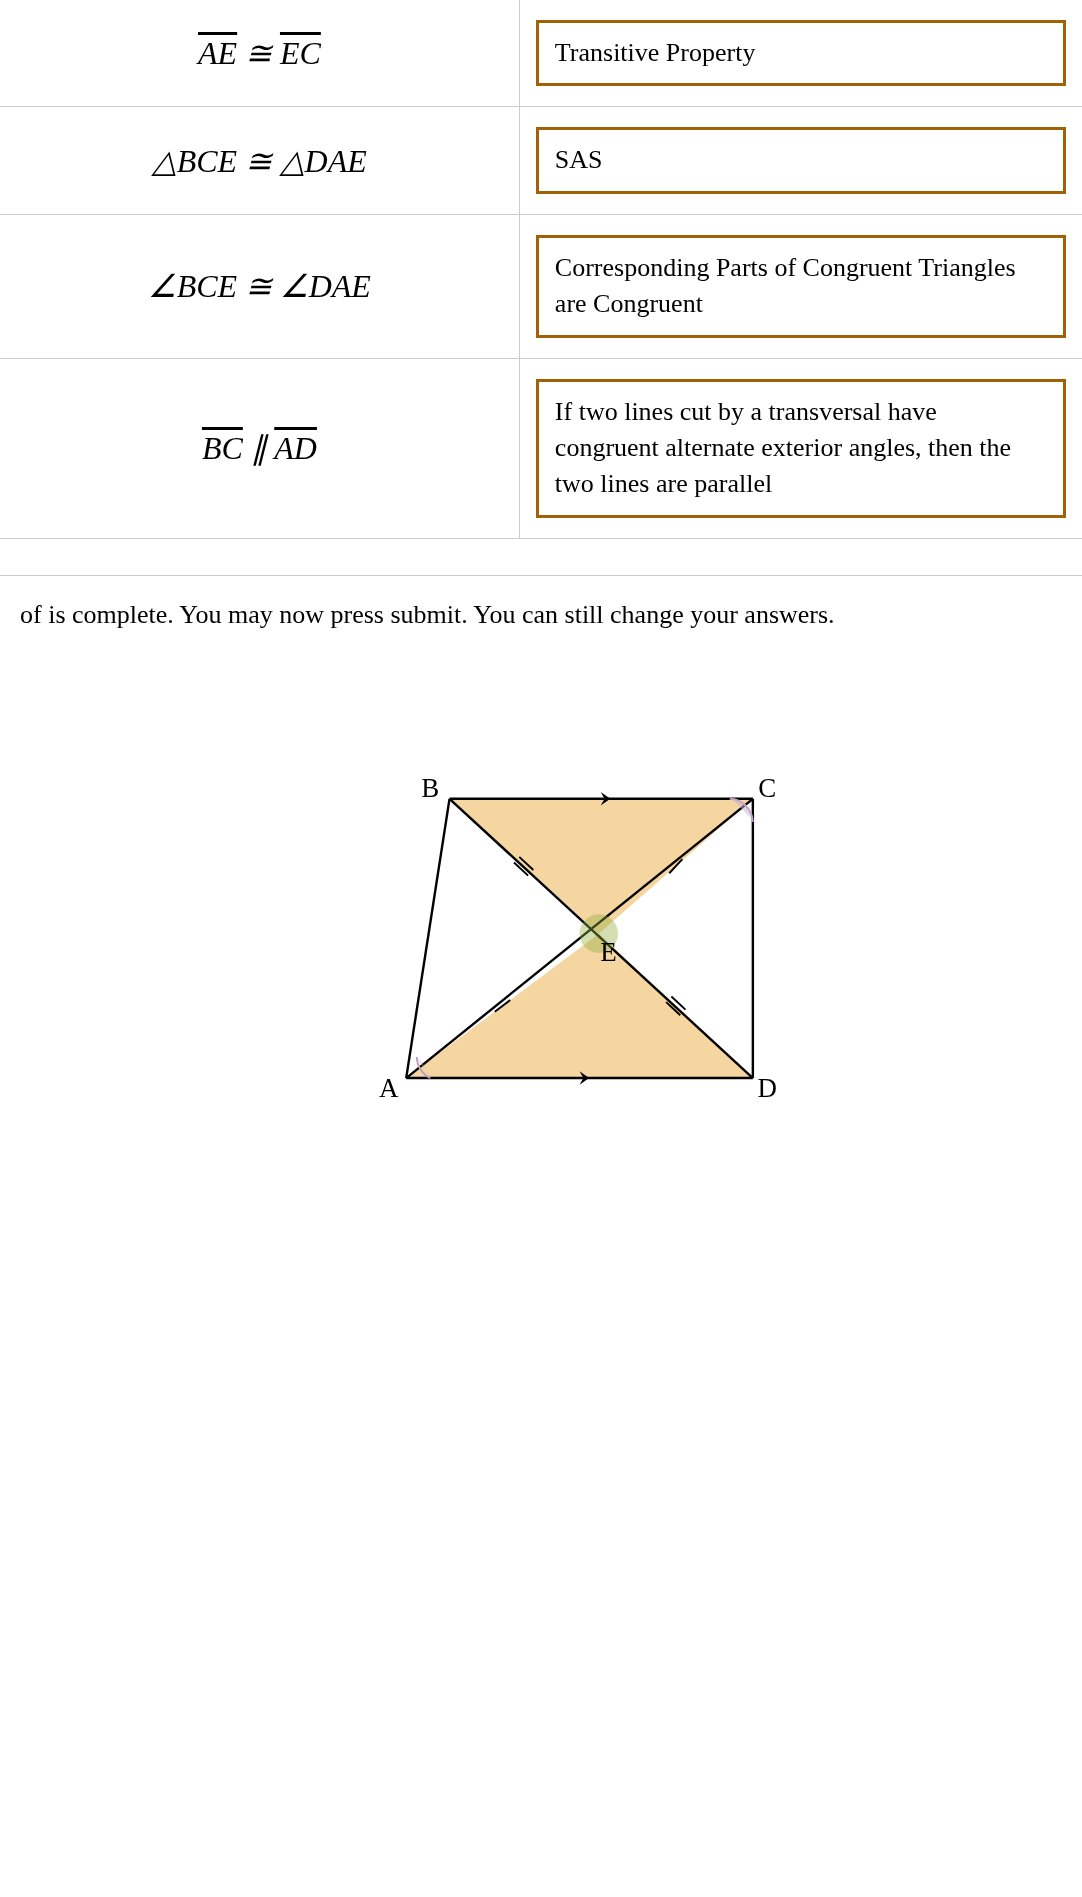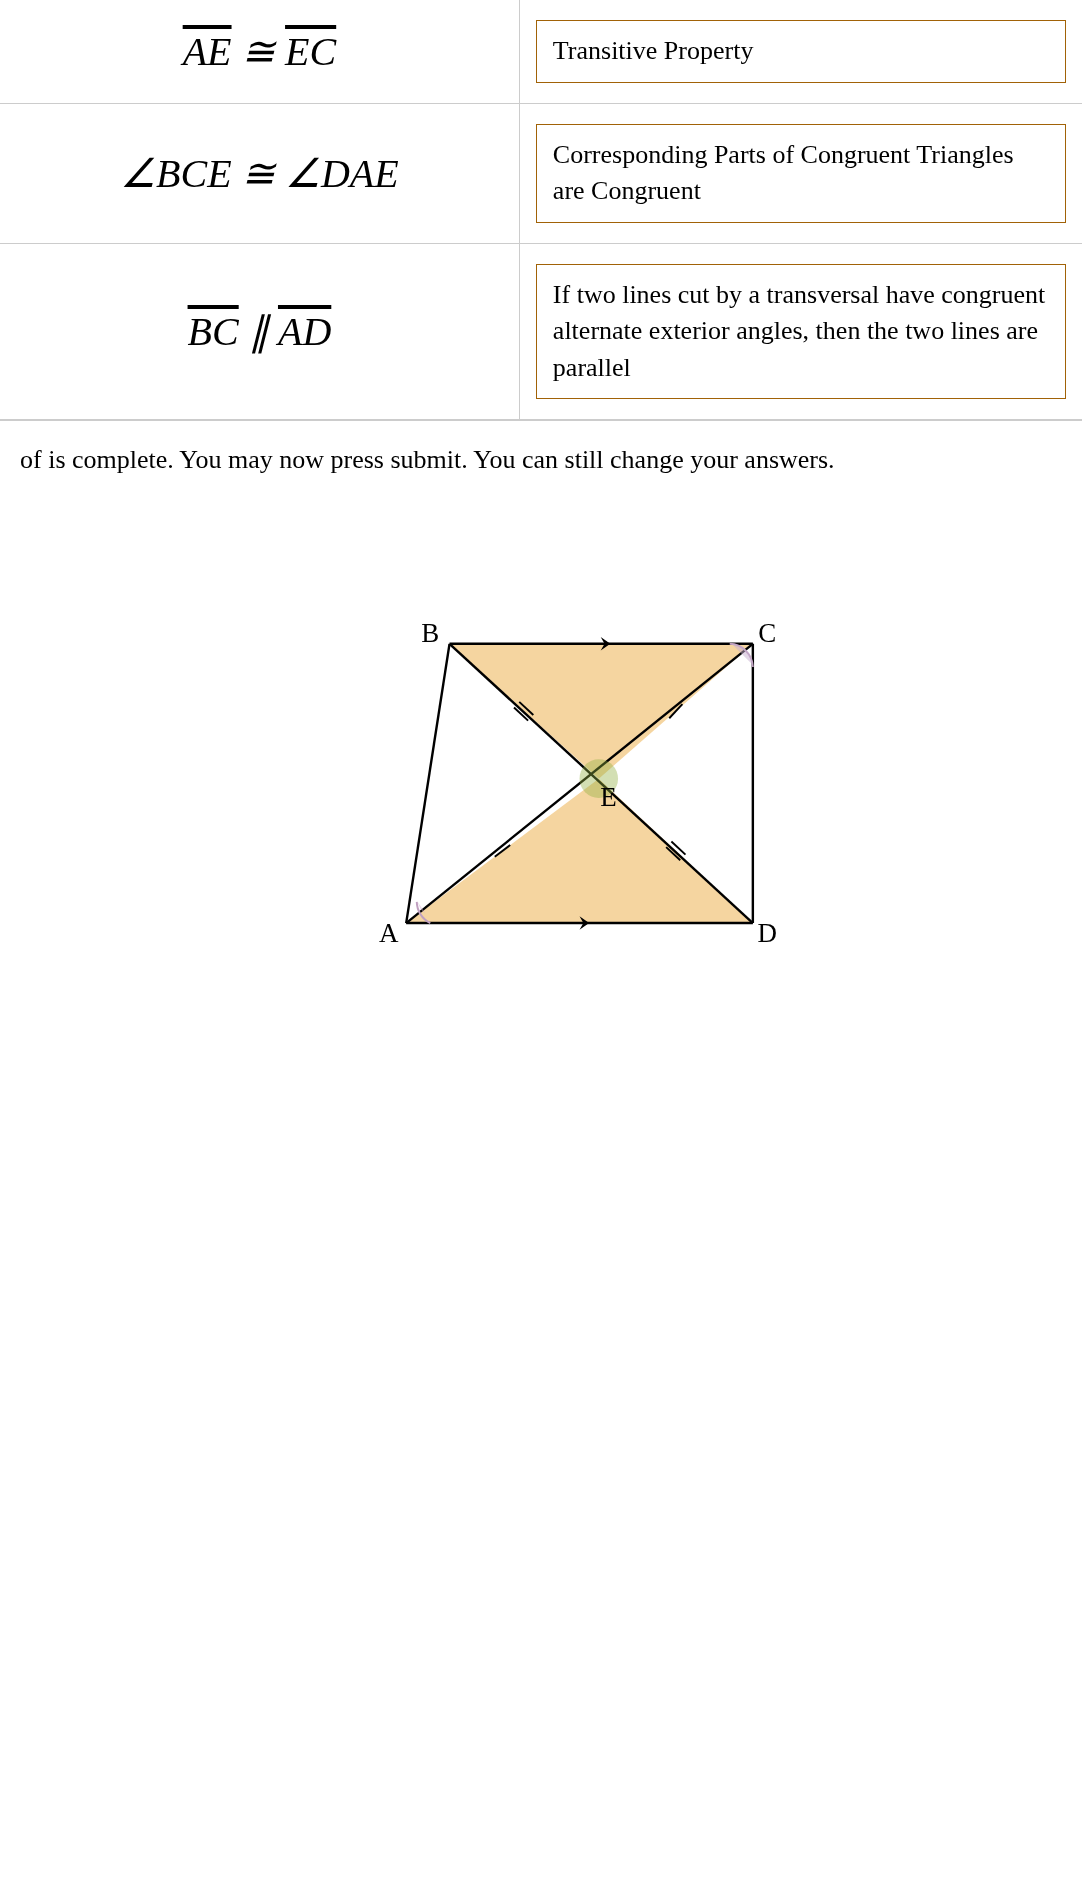--- a/index.html
+++ b/index.html
@@ -19,53 +19,54 @@
       border-bottom: 1px solid #ccc;
     }
 
     .proof-table td {
       padding: 28px 30px;
       vertical-align: middle;
     }
 
     .proof-table td:first-child {
       width: 48%;
-      font-size: 40px;
+      font-size: 32px;
       font-style: italic;
       text-align: center;
       border-right: 1px solid #ccc;
     }
 
     .proof-table td:last-child {
       width: 52%;
       font-size: 26px;
       padding: 20px 16px;
     }
 
     .reason-box {
-      border: 1px solid #a16207;
+      border: 3px solid #a16207;
       padding: 12px 16px;
       display: inline-block;
       width: 100%;
       min-height: 60px;
       line-height: 1.4;
       font-size: 26px;
       font-style: normal;
       font-family: Georgia, serif;
     }
 
     .overline {
       text-decoration: overline;
     }
 
     .completion-msg {
       font-size: 26px;
       padding: 24px 20px;
       border-top: 1px solid #ccc;
       font-family: Georgia, serif;
+      margin-top: 36px;
     }
 
     
     .diagram-container {
       display: flex;
       justify-content: center;
       align-items: center;
       padding: 60px 20px 40px 20px;
     }
 
@@ -75,20 +76,24 @@
     }
   </style>
 </head>
 <body>
 
 <table class="proof-table">
   <tbody id="proof-body">
   <tr>
         <td><span class="overline">AE</span> ≅ <span class="overline">EC</span></td>
         <td><div class="reason-box">Transitive Property</div></td>
+      </tr>
+      <tr>
+        <td>△BCE ≅ △DAE</td>
+        <td><div class="reason-box">SAS</div></td>
       </tr>
       <tr>
         <td>∠BCE ≅ ∠DAE</td>
         <td><div class="reason-box">Corresponding Parts of Congruent Triangles are Congruent</div></td>
       </tr>
       <tr>
         <td><span class="overline">BC</span> ∥ <span class="overline">AD</span></td>
         <td><div class="reason-box">If two lines cut by a transversal have congruent alternate exterior angles, then the two lines are parallel</div></td>
       </tr>
     </tbody>

